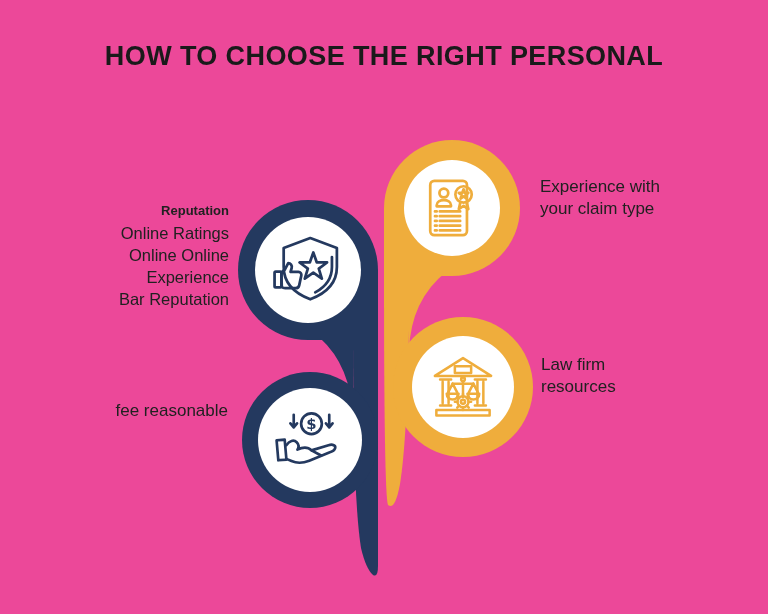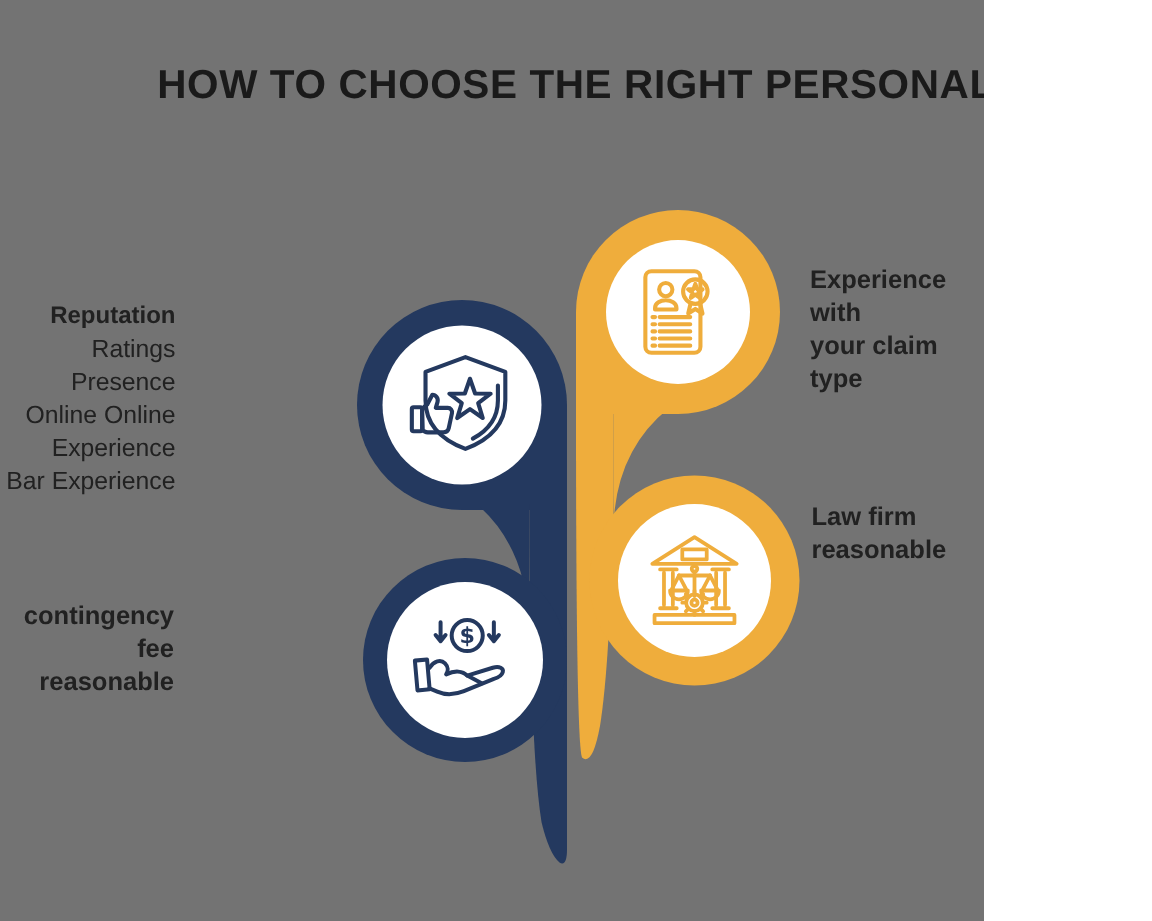--- a/index.html
+++ b/index.html
@@ -1,33 +1,33 @@
 <!DOCTYPE html>
 <html style="--navy: #24395F; --yellow: #EFAD3C; --title_text: #1A1A1A; --body_text: #212121; --circle_inner: #FFFFFF;"><head>
 <meta charset="utf-8">
 <style>
   html,body{margin:0;padding:0;background:#ffffff;}
   .stage{
-    position:relative;width:656px;height:614px;background:#737373;overflow:hidden;
+    position:relative;width:768px;height:614px;background:#ec4899;overflow:hidden;
     font-family:"Liberation Sans", sans-serif;
   }
   .title{
     position:absolute;top:38px;left:0;width:768px;text-align:center;
     color:var(--title_text);font-weight:800;font-size:27px;line-height:36px;
     letter-spacing:0.4px;
   }
   .gfx{position:absolute;left:0;top:0;}
   .label{position:absolute;color:var(--body_text);font-size:17px;line-height:22px;}
-  .label.bold{font-weight:700;}
+  .label.bold{font-weight:400;}
   .label.right{text-align:right;}
-  .rep-head{font-weight:700;font-size:16px;}
+  .rep-head{font-weight:700;font-size:13px;}
   .rep-item{font-weight:400;font-size:16.5px;}
   #reputation-label{right:539px;top:200px;}
   #experience-label{left:540px;top:176px;}
-  #lawfirm-label{left:541px;top:334px;}
+  #lawfirm-label{left:541px;top:354px;}
   #fee-label{right:540px;top:400px;}
 </style>
 </head>
 <body>
 
 <div class="stage">
 
   <div class="title">
     <div>HOW TO CHOOSE THE RIGHT PERSONAL</div>
   </div>
@@ -94,34 +94,33 @@
       <path d="M28,16 v16 M23.5,27.5 L28,33 L32.5,27.5"></path>
       <path d="M76,16 v16 M71.5,27.5 L76,33 L80.5,27.5"></path>
       <rect x="6" y="50" width="11" height="27" transform="rotate(-5 11.5 63.5)"></rect>
       <path d="M18,57 c4,-6 10,-8 14,-4 c3,3 3,7 1,10 c8,-4 15,-3 19,1 l23,-7 c6,-1.8 10,0.5 9,4 c-0.8,2.8 -4,4.8 -8,6 l-27,11 c-9,3.6 -17,3.6 -24,0.5 l-7,-3"></path>
       <path d="M52,64 l13,7"></path>
     </g>
   </svg>
 
   <div class="label right" id="reputation-label">
     <div class="rep-head">Reputation</div>
-    <div class="rep-item">Ratings Presence</div>
+    <div class="rep-item">Online Ratings</div>
     <div class="rep-item">Online Online</div>
     <div class="rep-item">Experience</div>
-    <div class="rep-item">Bar Experience</div>
+    <div class="rep-item">Bar Reputation</div>
   </div>
 
   <div class="label bold" id="experience-label">
     <div>Experience with</div>
     <div>your claim type</div>
   </div>
 
   <div class="label bold" id="lawfirm-label">
     <div>Law firm</div>
-    <div>reasonable</div>
+    <div>resources</div>
   </div>
 
   <div class="label bold right" id="fee-label">
-    <div>contingency</div>
     <div>fee reasonable</div>
   </div>
 
 </div>
 
 </body></html>

